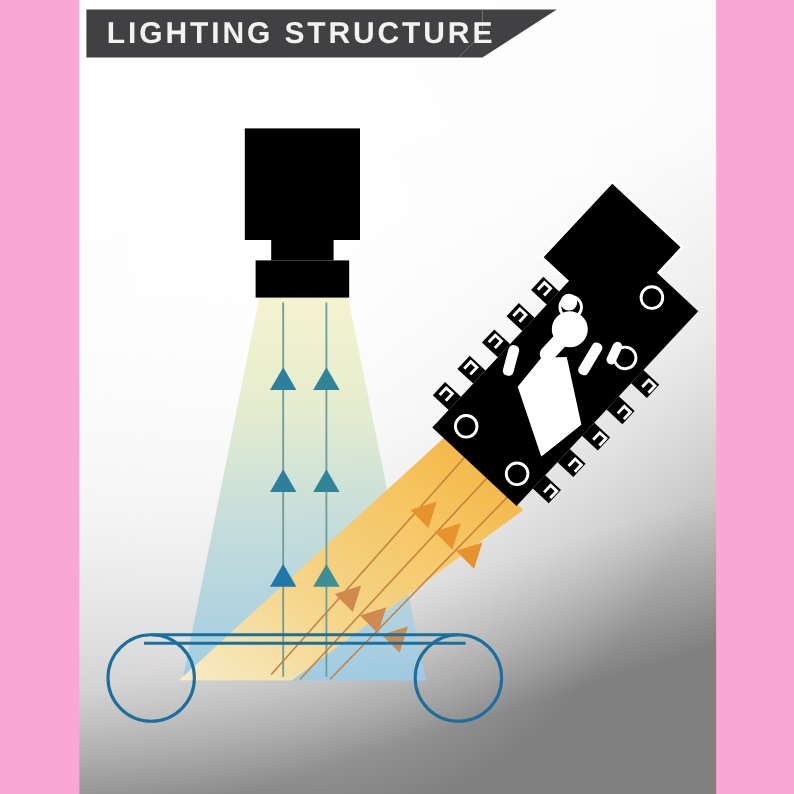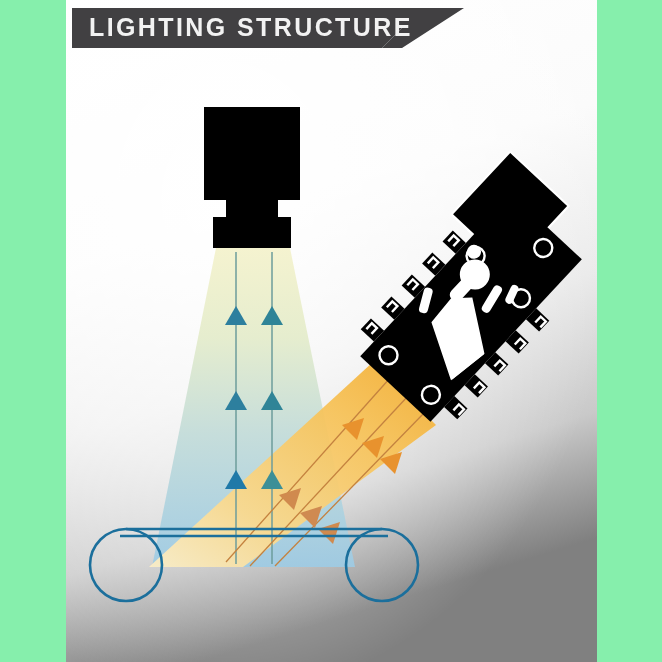--- a/index.html
+++ b/index.html
@@ -11,21 +11,21 @@
   body {
     width: 662px;
     height: 662px;
     overflow: hidden;
     font-family: "Liberation Sans", sans-serif;
   }
   #stage {
     position: relative;
     width: 662px;
     height: 662px;
-    background: #86efac;
+    background: #f9a8d4;
   }
   #diagram-svg {
     position: absolute;
     left: 0;
     top: 0;
     width: 662px;
     height: 662px;
     display: block;
   }
   .banner-text {

